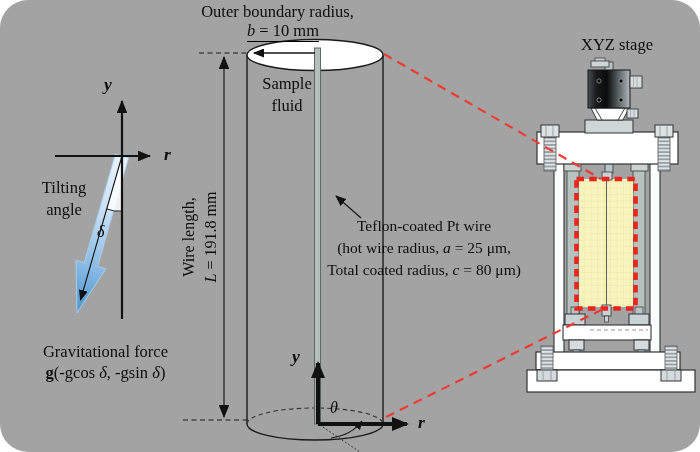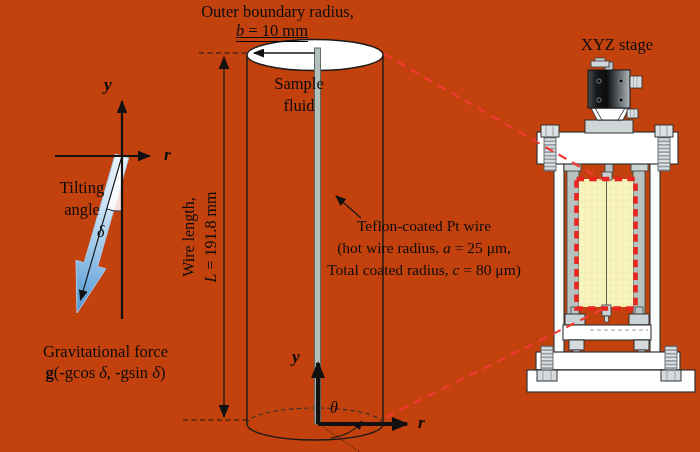--- a/index.html
+++ b/index.html
@@ -1,28 +1,28 @@
 <!DOCTYPE html>
 <html><head>
 <meta charset="utf-8">
 <style>
   html,body{margin:0;padding:0;background:#fff;}
-  #fig{position:relative;width:700px;height:452px;background:#c2410c;overflow:hidden;
-       font-family:"Liberation Serif","DejaVu Serif",serif;color:#0d0d0d;}
+  #fig{position:relative;width:700px;height:452px;background:#a3a3a3;overflow:hidden;
+       font-family:"Liberation Serif","DejaVu Serif",serif;color:#0d0d0d;border-radius:28px;}
   #fig svg{position:absolute;left:0;top:0;}
   .lbl{position:absolute;font-size:16.5px;line-height:21px;text-align:center;white-space:nowrap;}
   .multi{white-space:normal;}
   .it{font-style:italic;}
   .bd{font-weight:bold;}
   .rot{transform:translate(-50%,-50%) rotate(-90deg);}
   .teflon{font-size:15.5px;line-height:21.8px;}
   .axis{font-size:17.5px;font-weight:bold;font-style:italic;}
   .greek{font-size:16px;font-style:italic;}
   .underl{border-bottom:1.3px solid #000;padding-bottom:1px;}
-  .lh22{line-height:22px;margin-left:12px;}
+  .lh22{line-height:22px;}
 </style>
 </head>
 <body>
 
 <div id="fig">
 <svg width="700" height="452" viewBox="0 0 700 452">
   <defs>
     <marker id="arr" markerUnits="userSpaceOnUse" markerWidth="11" markerHeight="9" refX="10" refY="4.5" orient="auto">
       <path d="M0,0 L11,4.5 L0,9 Z" fill="#111"></path>
         </marker>
@@ -167,42 +167,42 @@
   <g fill="none">
     <rect x="576.5" y="179" width="59" height="129.5" stroke-width="4.6" stroke-dasharray="7.5,5.2" stroke="#e8251f"></rect>
     <line x1="384" y1="54" x2="601" y2="179" stroke-width="2.2" stroke-dasharray="9,6.5" stroke="#ef3b33"></line>
     <line x1="386" y1="417" x2="603" y2="309" stroke-width="2.2" stroke-dasharray="9,6.5" stroke="#ef3b33"></line>
   </g>
 </svg>
 
   <div class="lbl" style="left:175px;top:1px;width:205px;">
     <span>Outer boundary radius,</span>
   </div>
-  <div class="lbl" style="left:222px;top:20px;width:100px;text-decoration:underline;">
+  <div class="lbl" style="left:233px;top:20px;width:100px;">
     <span class="underl"><span class="it">b</span><span> = 10 mm</span></span>
   </div>
   <div class="lbl multi lh22" style="left:248px;top:73px;width:78px;">
     <div>Sample</div>
     <div>fluid</div>
   </div>
   <div class="lbl rot" style="left:188px;top:237px;font-size:16px;">
     <span>Wire length,</span>
   </div>
   <div class="lbl rot" style="left:210px;top:237px;font-size:16px;">
     <span class="it">L</span><span> = 191.8 mm</span>
   </div>
   <div class="lbl multi teflon" style="left:304px;top:215px;width:240px;">
     <div><span>Teflon-coated Pt wire</span></div>
     <div><span>(hot wire radius, </span><span class="it">a</span><span> = 25 μm,</span></div>
     <div><span>Total coated radius, </span><span class="it">c</span><span> = 80 μm)</span></div>
   </div>
   <div class="lbl" style="left:566px;top:34px;width:102px;">
     <span>XYZ stage</span>
   </div>
-  <div class="lbl multi lh22" style="left:30px;top:177px;width:80px;">
+  <div class="lbl multi lh22" style="left:24px;top:177px;width:80px;">
     <div>Tilting</div>
     <div>angle</div>
   </div>
   <div class="lbl multi" style="left:0px;top:341px;width:147px;padding-left:32px;">
     <div><span>Gravitational force</span></div>
     <div><span class="bd">g</span><span>(-gcos </span><span class="it">δ</span><span>, -gsin </span><span class="it">δ</span><span>)</span></div>
   </div>
   <div class="lbl axis" style="left:104px;top:74px;"><span>y</span></div>
   <div class="lbl axis" style="left:164px;top:144px;"><span>r</span></div>
   <div class="lbl greek" style="left:97px;top:221px;"><span>δ</span></div>

